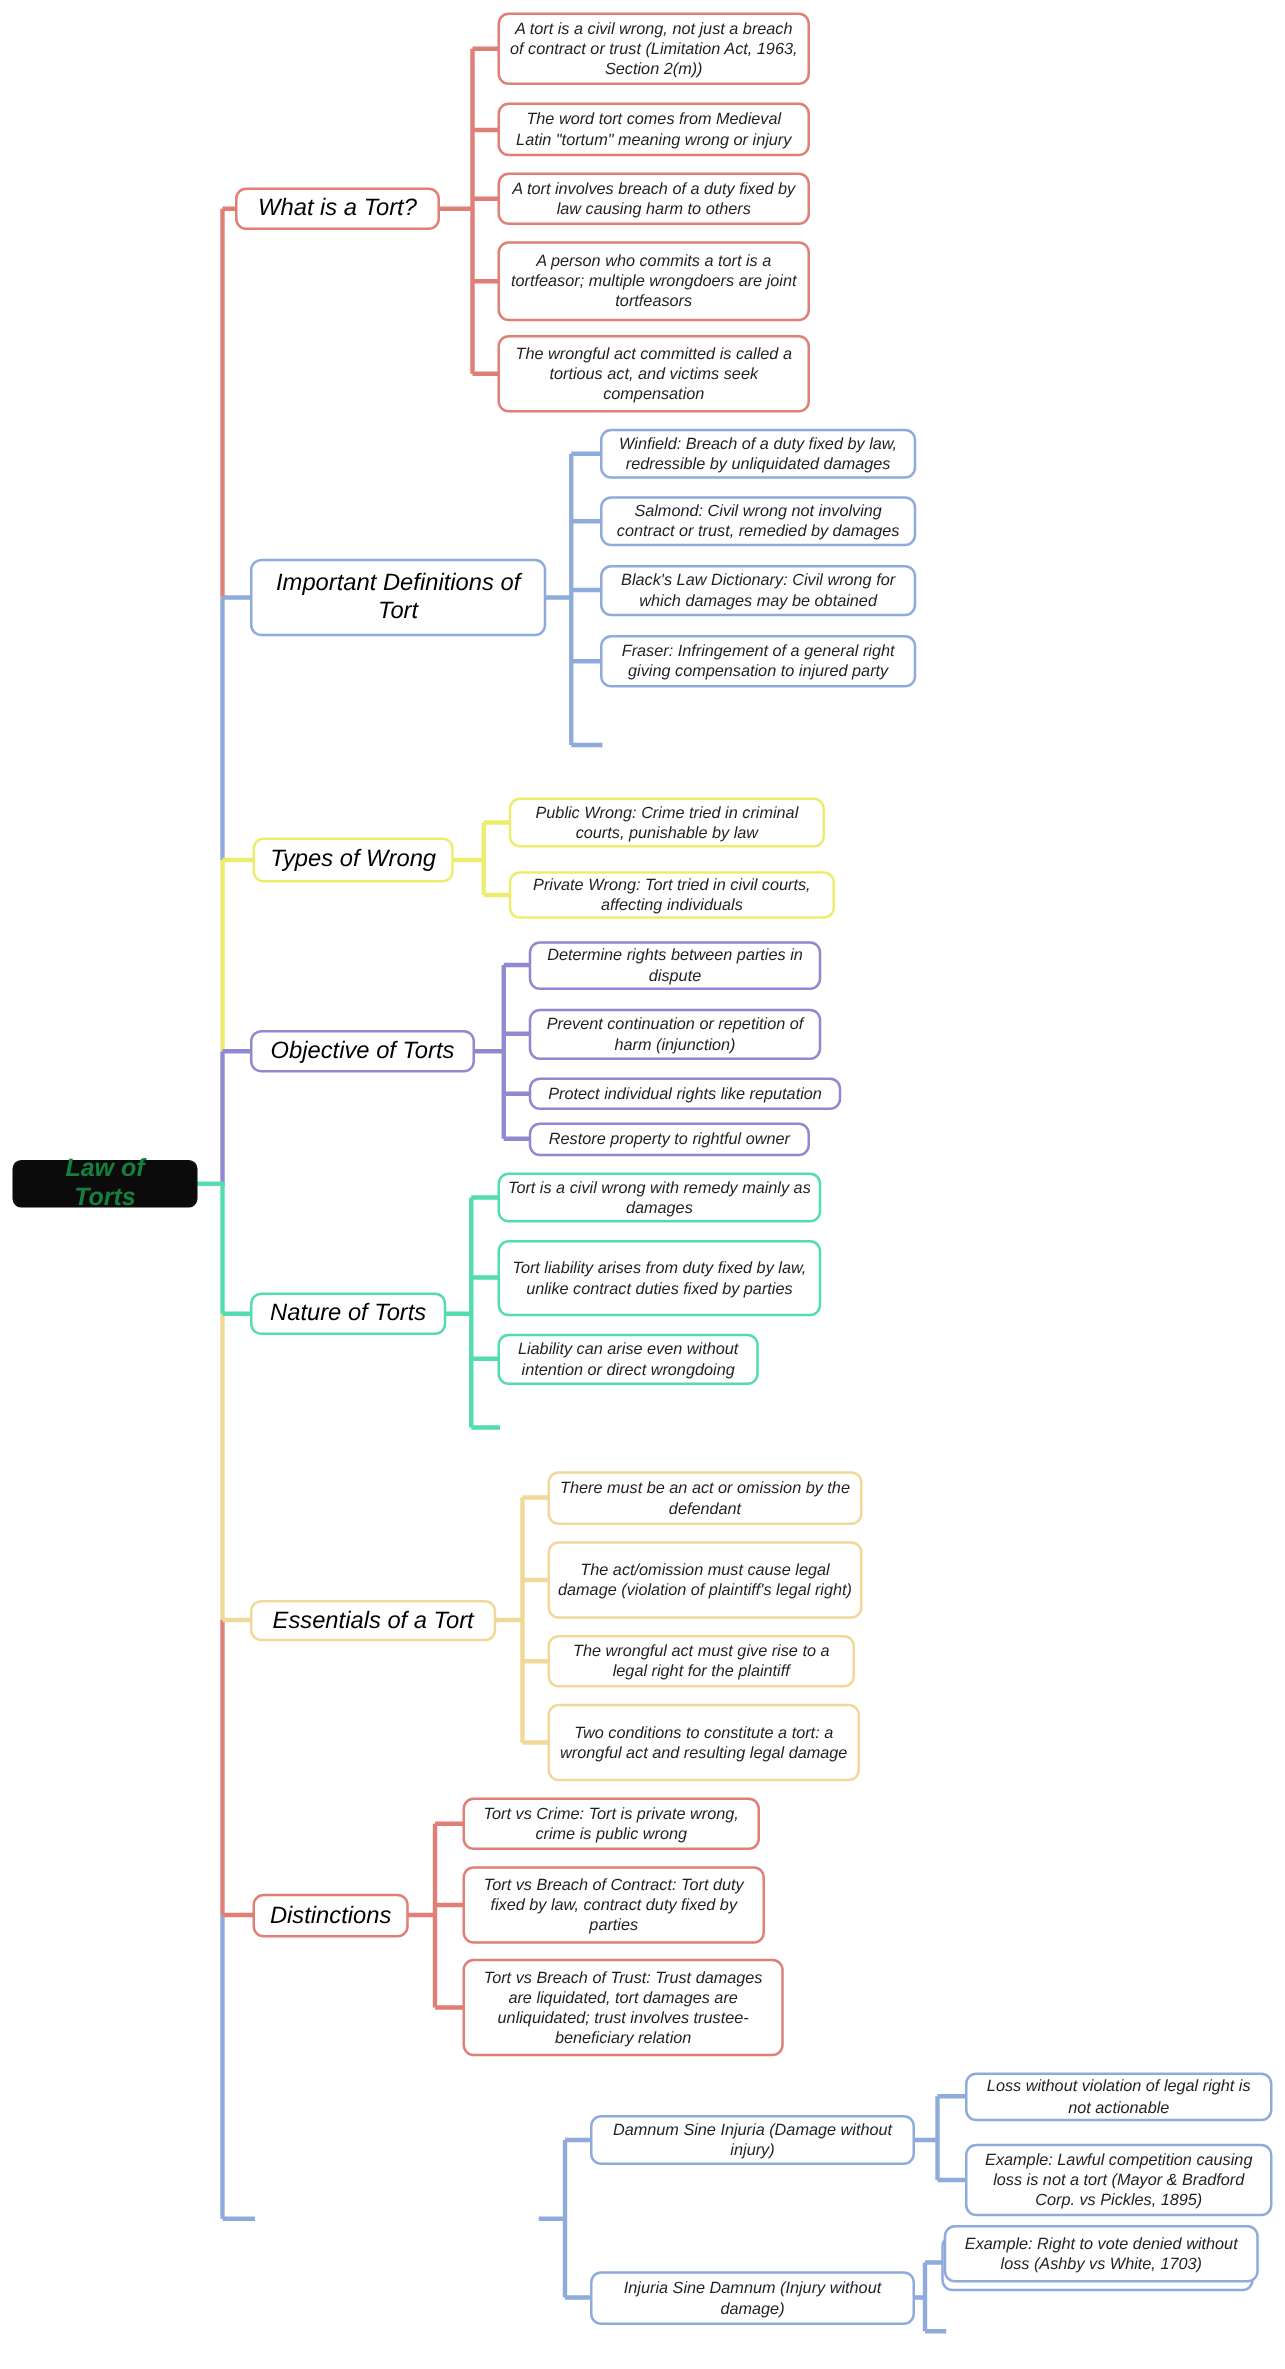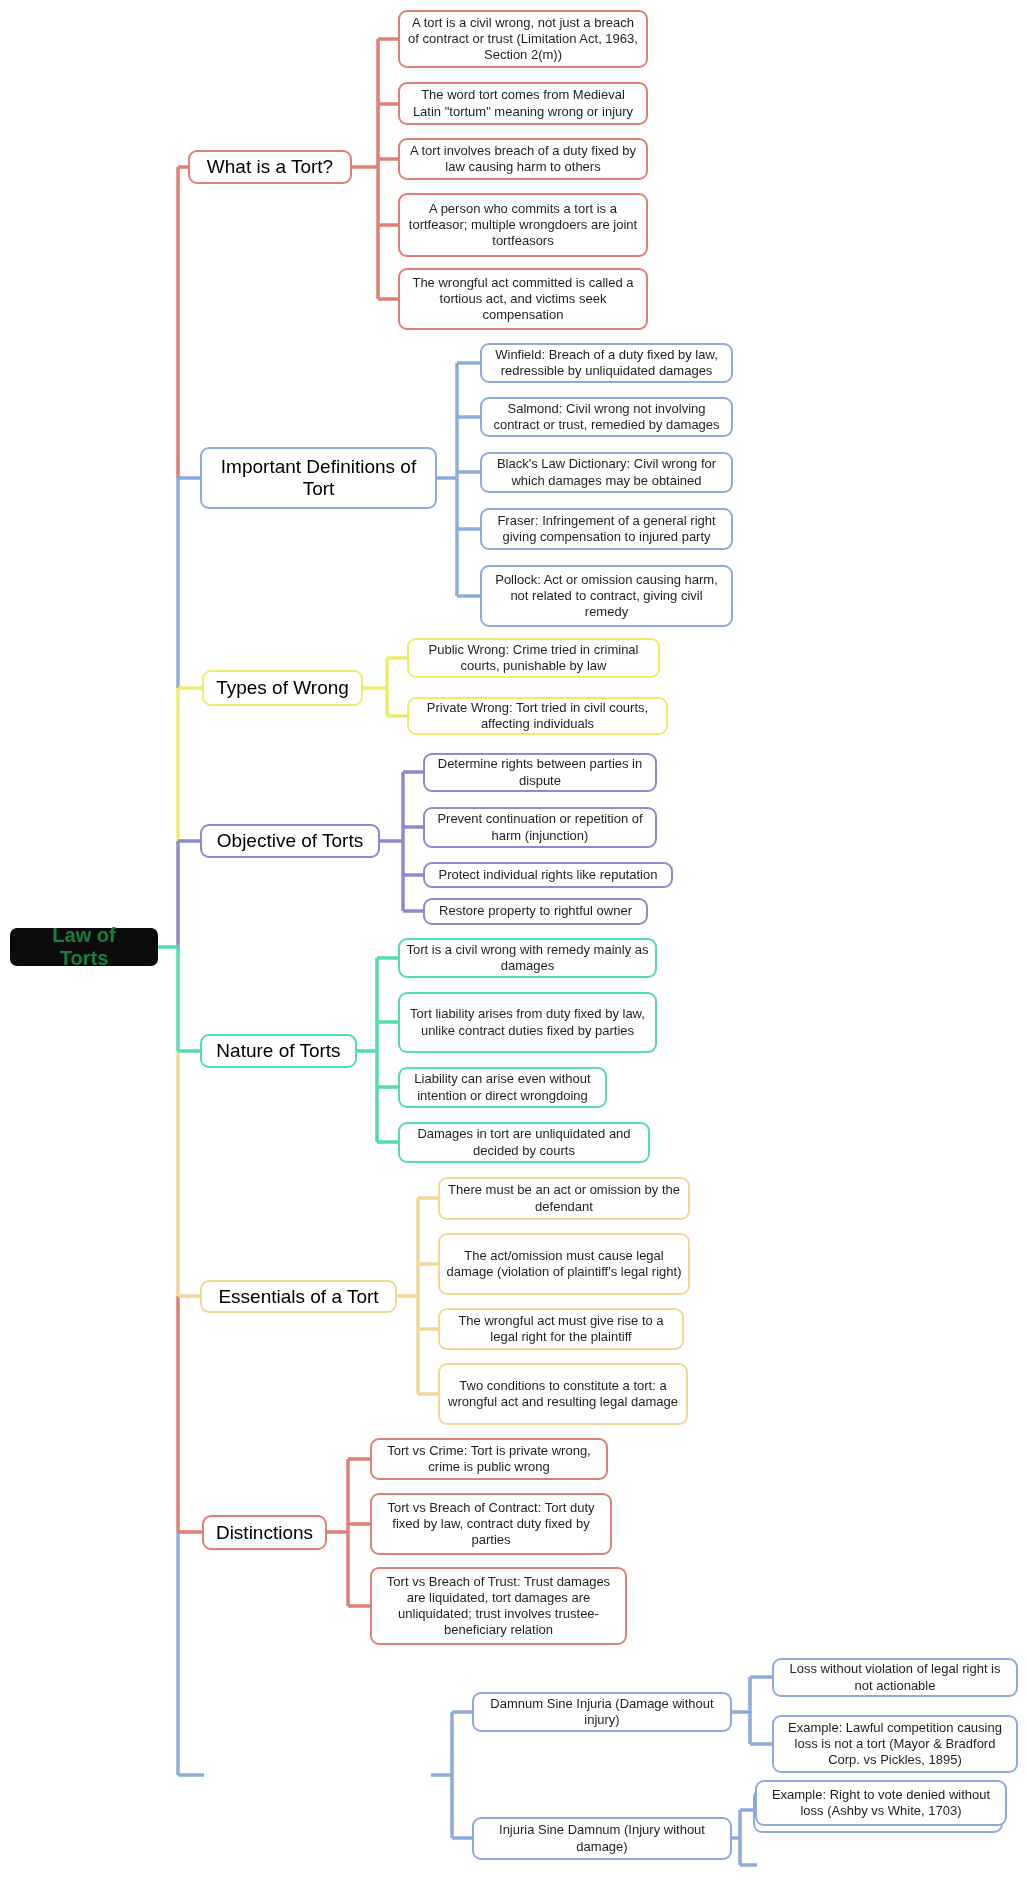--- a/index.html
+++ b/index.html
@@ -11,20 +11,21 @@
     overflow:hidden;
   }
   svg.wires{position:absolute;left:0;top:0;pointer-events:none;}
   svg.wires path{fill:none;stroke-width:3.5;stroke-linecap:butt;stroke-linejoin:round;}
   .node,.branch,.root-node{
     position:absolute;
     box-sizing:border-box;
     display:flex;align-items:center;justify-content:center;
     text-align:center;
     background:#ffffff;
+    font-style:italic;
   }
   .node{
     border:2.5px solid #999;
     border-radius:9px;
     font-size:13px;line-height:1.25;
     color:#1f1f1f;
     padding:3px 6px;
   }
   .branch{
     border:2.5px solid #999;
@@ -88,34 +89,32 @@
   <div class="node c-salmon" style="left:398px;top:10px;width:250px;height:58px">A tort is a civil wrong, not just a breach of contract or trust (Limitation Act, 1963, Section 2(m))</div>
   <div class="node c-salmon" style="left:398px;top:82px;width:250px;height:43px">The word tort comes from Medieval Latin "tortum" meaning wrong or injury</div>
   <div class="node c-salmon" style="left:398px;top:138px;width:250px;height:42px">A tort involves breach of a duty fixed by law causing harm to others</div>
   <div class="node c-salmon" style="left:398px;top:193px;width:250px;height:64px">A person who commits a tort is a tortfeasor; multiple wrongdoers are joint tortfeasors</div>
   <div class="node c-salmon" style="left:398px;top:268px;width:250px;height:62px">The wrongful act committed is called a tortious act, and victims seek compensation</div>
 
   <div class="node c-blue" style="left:480px;top:343px;width:253px;height:40px">Winfield: Breach of a duty fixed by law, redressible by unliquidated damages</div>
   <div class="node c-blue" style="left:480px;top:397px;width:253px;height:40px">Salmond: Civil wrong not involving contract or trust, remedied by damages</div>
   <div class="node c-blue" style="left:480px;top:452px;width:253px;height:41px">Black's Law Dictionary: Civil wrong for which damages may be obtained</div>
   <div class="node c-blue" style="left:480px;top:508px;width:253px;height:42px">Fraser: Infringement of a general right giving compensation to injured party</div>
-  <div class="node c-blue" style="left:480px;top:565px;width:253px;height:62px">Pollock: Act or omission causing harm, not related to contract, giving civil remedy</div>
 
   <div class="node c-yellow" style="left:407px;top:638px;width:253px;height:40px">Public Wrong: Crime tried in criminal courts, punishable by law</div>
   <div class="node c-yellow" style="left:407px;top:697px;width:261px;height:38px">Private Wrong: Tort tried in civil courts, affecting individuals</div>
 
   <div class="node c-purple" style="left:423px;top:753px;width:234px;height:39px">Determine rights between parties in dispute</div>
   <div class="node c-purple" style="left:423px;top:807px;width:234px;height:41px">Prevent continuation or repetition of harm (injunction)</div>
   <div class="node c-purple" style="left:423px;top:862px;width:250px;height:26px">Protect individual rights like reputation</div>
   <div class="node c-purple" style="left:423px;top:898px;width:225px;height:27px">Restore property to rightful owner</div>
 
   <div class="node c-teal" style="left:398px;top:938px;width:259px;height:40px">Tort is a civil wrong with remedy mainly as damages</div>
   <div class="node c-teal" style="left:398px;top:992px;width:259px;height:61px">Tort liability arises from duty fixed by law, unlike contract duties fixed by parties</div>
   <div class="node c-teal" style="left:398px;top:1067px;width:209px;height:41px">Liability can arise even without intention or direct wrongdoing</div>
-  <div class="node c-teal" style="left:398px;top:1122px;width:252px;height:41px">Damages in tort are unliquidated and decided by courts</div>
 
   <div class="node c-cream" style="left:438px;top:1177px;width:252px;height:43px">There must be an act or omission by the defendant</div>
   <div class="node c-cream" style="left:438px;top:1308px;width:246px;height:42px">The wrongful act must give rise to a legal right for the plaintiff</div>
   <div class="node c-cream" style="left:438px;top:1233px;width:252px;height:62px">The act/omission must cause legal damage (violation of plaintiff's legal right)</div>
   <div class="node c-cream" style="left:438px;top:1363px;width:250px;height:62px">Two conditions to constitute a tort: a wrongful act and resulting legal damage</div>
 
   <div class="node c-salmon" style="left:370px;top:1438px;width:238px;height:42px">Tort vs Crime: Tort is private wrong, crime is public wrong</div>
   <div class="node c-salmon" style="left:370px;top:1493px;width:242px;height:62px">Tort vs Breach of Contract: Tort duty fixed by law, contract duty fixed by parties</div>
   <div class="node c-salmon" style="left:370px;top:1567px;width:257px;height:78px">Tort vs Breach of Trust: Trust damages are liquidated, tort damages are unliquidated; trust involves trustee-beneficiary relation</div>
 

